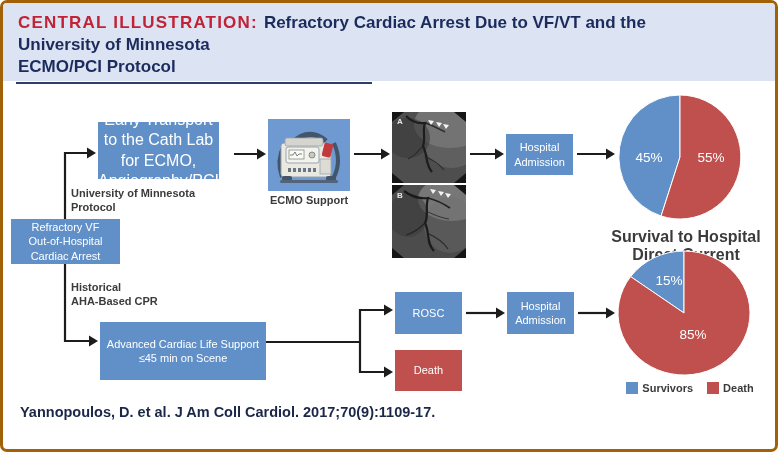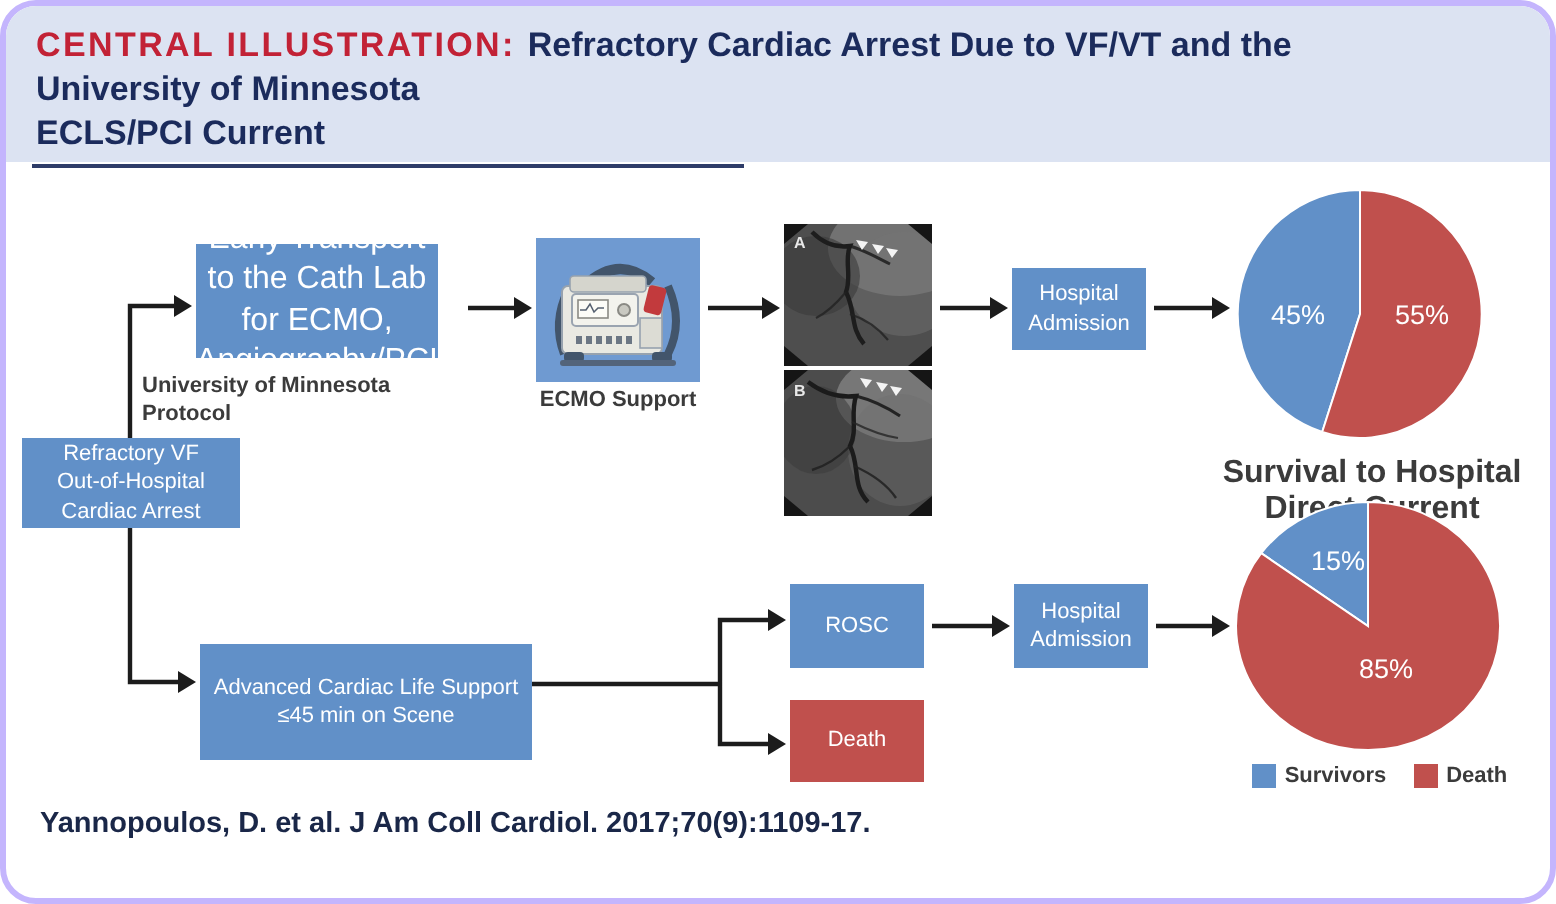--- a/index.html
+++ b/index.html
@@ -1,22 +1,22 @@
 <!DOCTYPE html>
 <html><head>
 <meta charset="utf-8">
 <style>
   html,body{margin:0;padding:0;background:#ffffff;}
   .fig{
     position:relative;
     width:778px;height:452px;
     box-sizing:border-box;
     background:#ffffff;
-    border:3px solid #c4b5fd;
-    border-radius:18px;
+    border:3px solid #a16207;
+    border-radius:7px;
     overflow:hidden;
     font-family:"Liberation Sans","DejaVu Sans",sans-serif;
   }
   
   .title-band{
     position:absolute;left:0;top:0;right:0;height:78px;
     background:#dce3f2;
     padding:9px 14px 0 15px;
     box-sizing:border-box;
   }
@@ -64,21 +64,21 @@
   .angio-letter{font-size:8px;font-weight:bold;fill:#e8e8e8;font-family:"Liberation Sans","DejaVu Sans",sans-serif;}
 </style>
 </head>
 <body>
 
 <div class="fig">
 
   <div class="title-band">
     <div class="title-line"><span class="kicker">CENTRAL ILLUSTRATION:</span><span>Refractory Cardiac Arrest Due to VF/VT and the</span></div>
     <div class="title-line">University of Minnesota</div>
-    <div class="title-line">ECLS/PCI Current</div>
+    <div class="title-line">ECMO/PCI Protocol</div>
   </div>
   <div class="title-rule"></div>
 
   <svg class="connectors" width="778" height="452" viewBox="0 0 778 452">
     <g stroke="#1c1c1c" stroke-width="2.2" fill="none">
       <path d="M 84,150 H 62 V 338 H 86"></path>
       <path d="M 231,151 H 255"></path>
       <path d="M 351,151 H 379"></path>
       <path d="M 467,151 H 493"></path>
       <path d="M 574,151 H 604"></path>
@@ -98,20 +98,22 @@
       <polygon points="493,304.5 493,315.5 502,310"></polygon>
       <polygon points="603,304.5 603,315.5 612,310"></polygon>
     </g>
   </svg>
 
   <div class="bbox" style="left:8px;top:216px;width:109px;height:45px;">Refractory VF
 Out-of-Hospital
 Cardiac Arrest</div>
   <div class="flabel" style="left:68px;top:183px;">University of Minnesota
 Protocol</div>
+  <div class="flabel" style="left:68px;top:277px;">Historical
+AHA-Based CPR</div>
 
   <div class="bbox" style="left:95px;top:119px;width:121px;height:57px;font-size:16px;">Early Transport
 to the Cath Lab for ECMO,
 Angiography/PCI</div>
 
   <div class="ecmo-box" style="left:265px;top:116px;width:82px;height:72px;">
     <svg width="82" height="72" viewBox="0 0 82 72">
       <path d="M24,24 Q41,8 58,22" stroke="#42556b" stroke-width="5" fill="none"></path>
       <path d="M14,58 Q8,42 16,26" stroke="#42556b" stroke-width="4" fill="none"></path>
       <path d="M66,24 Q74,42 66,58" stroke="#42556b" stroke-width="4" fill="none"></path>

